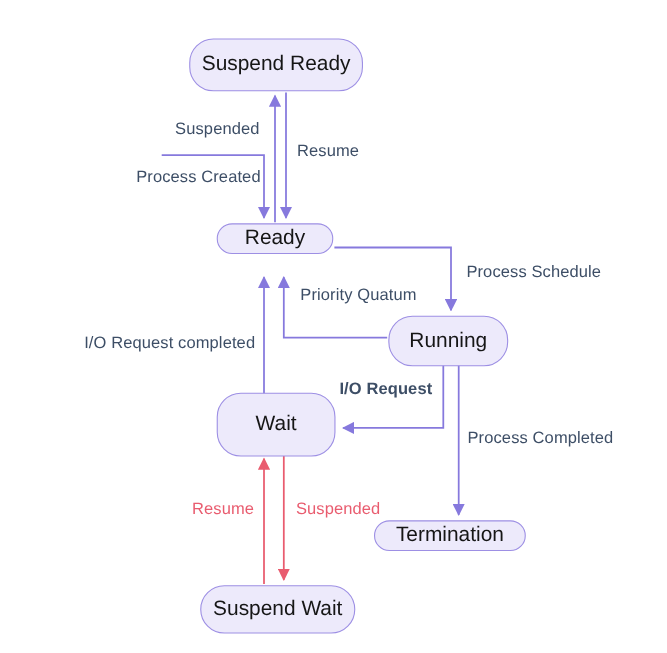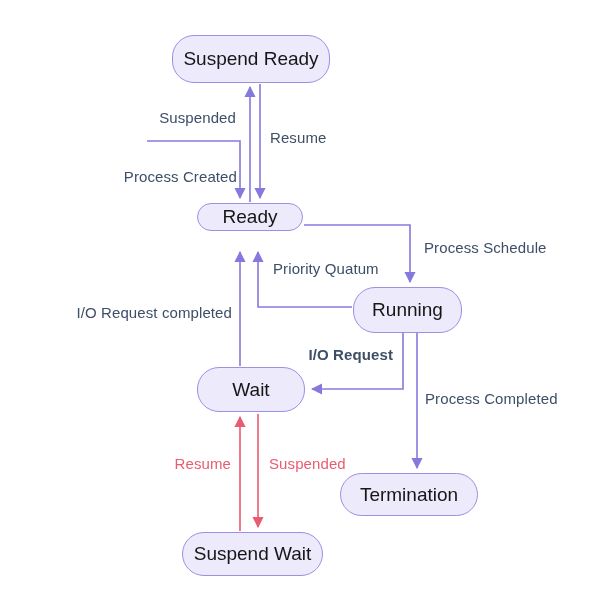--- a/index.html
+++ b/index.html
@@ -67,28 +67,28 @@
         <path d="M240 366 L240 252" class="edge" marker-end="url(#arrow-purple)"></path>
         <path d="M403 331 L403 389 L312 389" class="edge" marker-end="url(#arrow-purple)"></path>
         <path d="M417 331 L417 468" class="edge" marker-end="url(#arrow-purple)"></path>
         <path d="M240 531 L240 417" class="edge red" marker-end="url(#arrow-red)"></path>
         <path d="M258 414 L258 527" class="edge red" marker-end="url(#arrow-red)"></path>
       </g>
   </svg>
   <div class="labels-layer">
       <div class="edge-label" style="right: 370px; top: 117px;">Suspended</div>
       <div class="edge-label" style="left: 270px; top: 137px;">Resume</div>
-      <div class="edge-label" style="right: 369px; top: 176px;">Process Created</div>
+      <div class="edge-label" style="right: 369px; top: 161px;">Process Created</div>
       <div class="edge-label" style="left: 424px; top: 247px;">Process Schedule</div>
       <div class="edge-label" style="left: 273px; top: 268px;">Priority Quatum</div>
       <div class="edge-label" style="right: 374px; top: 312px;">I/O Request completed</div>
       <div class="edge-label" style="right: 213px; top: 354px; font-weight: bold;">I/O Request</div>
       <div class="edge-label" style="left: 425px; top: 398px;">Process Completed</div>
       <div class="edge-label red" style="right: 375px; top: 463px;">Resume</div>
       <div class="edge-label red" style="left: 269px; top: 463px;">Suspended</div>
       <div class="node" style="left: 172px; top: 35px; width: 158px; height: 48px;">Suspend Ready</div>
       <div class="node" style="left: 197px; top: 203px; width: 106px; height: 28px;">Ready</div>
       <div class="node" style="left: 353px; top: 287px; width: 109px; height: 46px;">Running</div>
-      <div class="node" style="left: 197px; top: 367px; width: 108px; height: 45px;">Wait</div>
-      <div class="node" style="left: 340px; top: 473px; width: 138px; height: 43px;">Termination</div>
+      <div class="node" style="left: 197px; top: 357px; width: 108px; height: 58px;">Wait</div>
+      <div class="node" style="left: 340px; top: 473px; width: 138px; height: 28px;">Termination</div>
       <div class="node" style="left: 182px; top: 532px; width: 141px; height: 44px;">Suspend Wait</div>
     </div>
 </div>
 
 </body></html>

